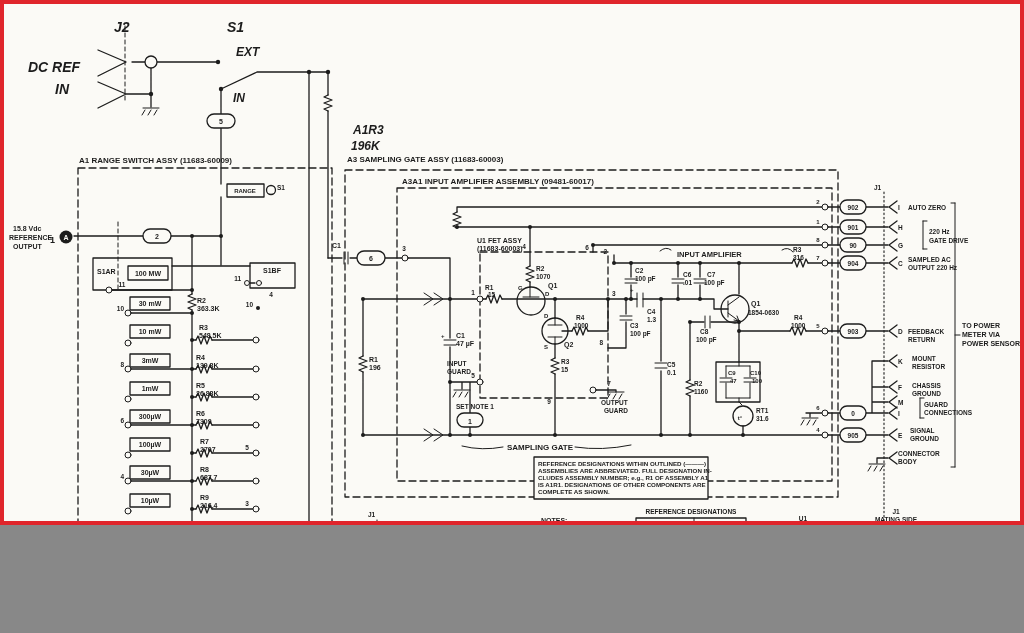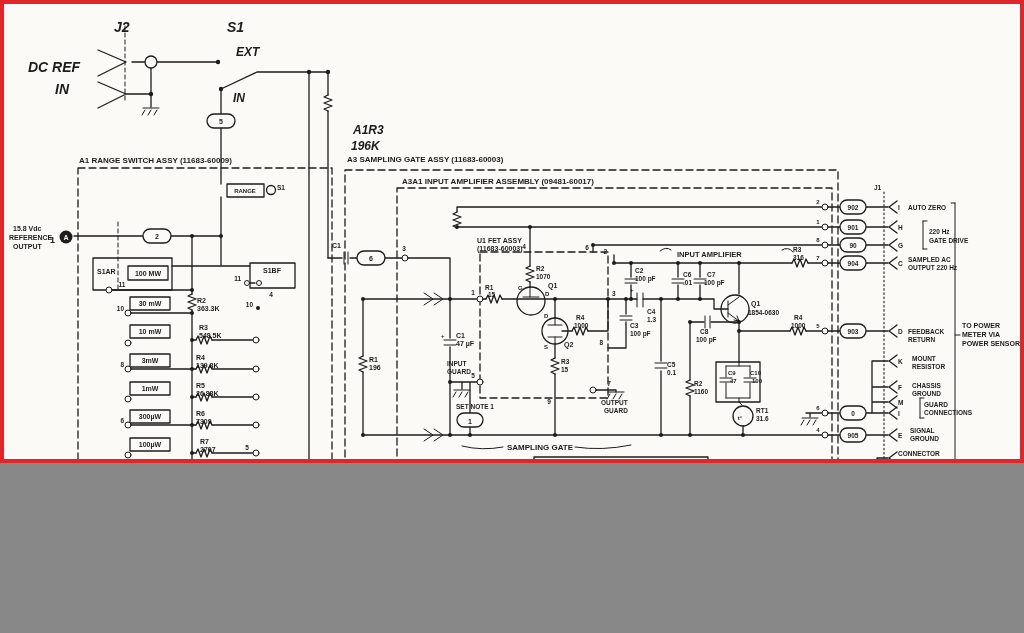--- a/index.html
+++ b/index.html
@@ -1,16 +1,16 @@
 <!DOCTYPE html>
 <html><head>
 <meta charset="utf-8">
 <style>
   html,body{margin:0;padding:0;background:#888;}
-  .stage{position:relative;width:1024px;height:463px;background:#fbfaf6;overflow:hidden;
+  .stage{position:relative;width:1024px;height:525px;background:#fbfaf6;overflow:hidden;
          font-family:"Liberation Sans","DejaVu Sans",sans-serif;}
   .frame{position:absolute;inset:0;border:4px solid #e0252b;pointer-events:none;z-index:5;}
   svg{position:absolute;left:0;top:0;}
   text{font-family:"Liberation Sans","DejaVu Sans",sans-serif;font-weight:bold;fill:#1c1c1c;}
   .t55{font-size:5.5px}.t6{font-size:6px}.t62{font-size:6.2px}.t65{font-size:6.5px}
   .t7{font-size:7px}.t75{font-size:7.5px}.t8{font-size:8px}.t9{font-size:9px}
   .i12{font-size:12px;font-style:italic}.i14{font-size:14px;font-style:italic}
   .am{text-anchor:middle}.ae{text-anchor:end}
   .w{stroke:#1c1c1c;stroke-width:1.3;fill:none;stroke-linecap:round;stroke-linejoin:round}
   .thin{stroke-width:1}

